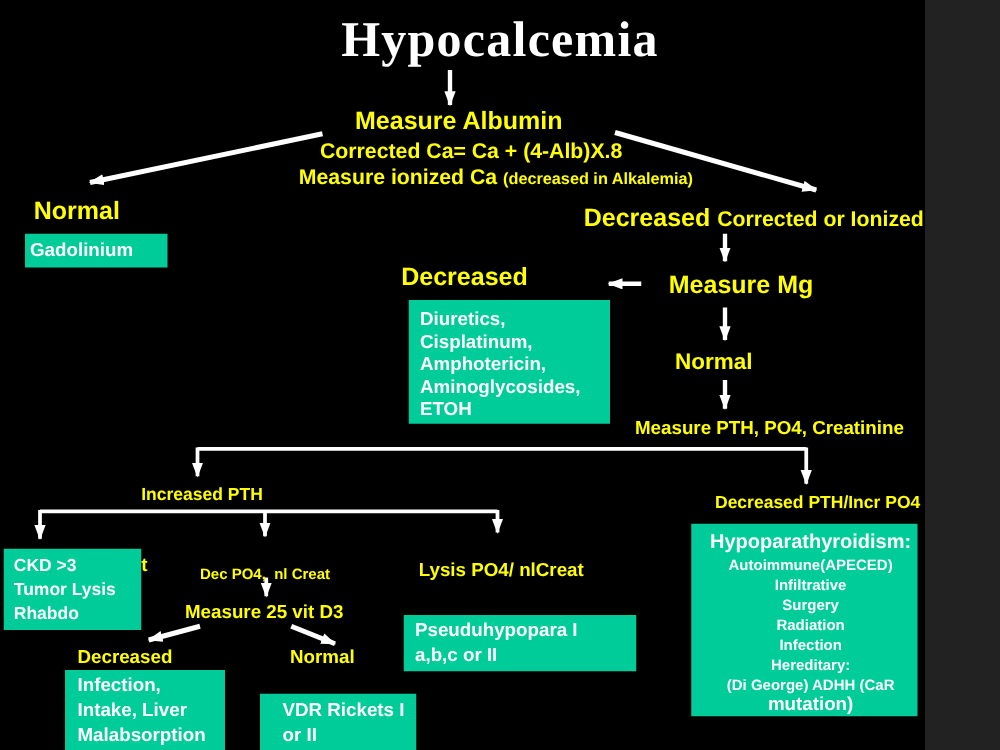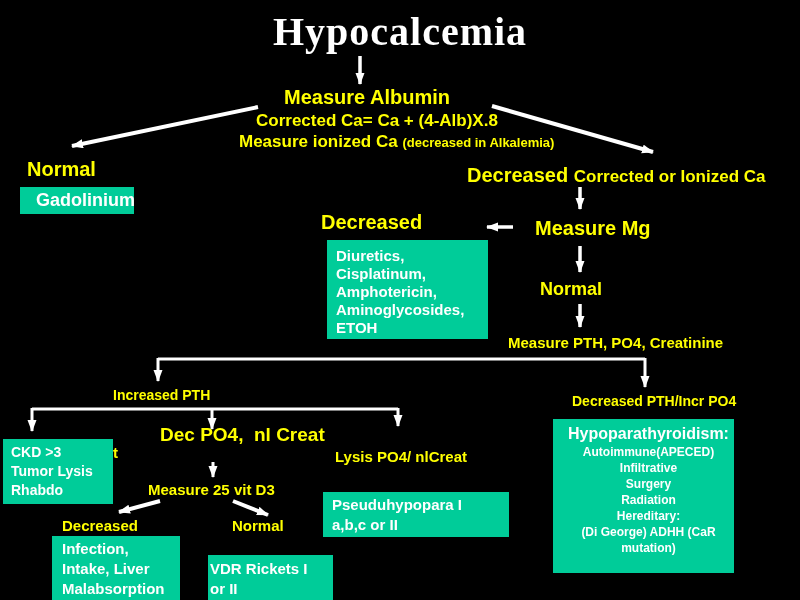--- a/index.html
+++ b/index.html
@@ -1,17 +1,17 @@
 <!DOCTYPE html>
 <html><head>
 <meta charset="utf-8">
 <style>
   html,body{margin:0;padding:0;background:#222;}
   #slide{
-    position:relative;width:800px;height:600px;background:#000000;
+    position:relative;width:740px;height:600px;background:#000000;
     overflow:hidden;font-family:"Liberation Sans",sans-serif;font-weight:bold;
   }
   .abs{position:absolute;}
   .yellow{color:#FFFF00;}
   #title{
     left:0;top:8px;width:800px;text-align:center;color:#FFFFFF;
     font-family:"Liberation Serif",serif;font-size:40px;letter-spacing:1px;
   }
   .lbl{white-space:pre;text-align:right;}
   .box{
@@ -59,21 +59,21 @@
   <div id="title" class="abs node">Hypocalcemia</div>
 
   <div class="abs node yellow lbl" style="left:284px;top:86px;font-size:20px;">Measure Albumin</div>
 
   <div class="abs node yellow lbl" style="left:256px;top:111px;font-size:17px;">Corrected Ca= Ca + (4-Alb)X.8</div>
 
   <div class="abs node yellow" style="left:239px;top:132px;font-size:17px;white-space:pre;"><span>Measure ionized Ca </span><span style="font-size:13px;">(decreased in Alkalemia)</span></div>
 
   <div class="abs node yellow lbl" style="left:27px;top:158px;font-size:20px;">Normal</div>
 
-  <div class="abs node box" style="left:20px;top:187px;width:114px;height:27px;font-size:18px;line-height:27px;padding-left:16px;">
+  <div class="abs node box" style="left:20px;top:187px;width:114px;height:27px;font-size:15px;line-height:27px;padding-left:4px;">
     <div>Gadolinium</div>
   </div>
 
   <div class="abs node yellow" style="left:467px;top:164px;font-size:20px;white-space:pre;"><span>Decreased </span><span style="font-size:17px;">Corrected or Ionized Ca</span></div>
 
   <div class="abs node yellow lbl" style="left:321px;top:211px;font-size:20px;">Decreased</div>
 
   <div class="abs node box" style="left:287px;top:240px;width:161px;height:99px;font-size:15px;line-height:18px;padding:7px 0 0 9px;margin-left:40px;">
     <div>Diuretics,</div>
     <div>Cisplatinum,</div>
@@ -91,52 +91,53 @@
   <div class="abs node yellow lbl" style="left:113px;top:387px;font-size:14px;">Increased PTH</div>
 
   <div class="abs node yellow lbl" style="left:548px;top:393px;font-size:14px;margin-left:24px;">Decreased PTH/Incr PO4</div>
 
   <div class="abs node box" style="left:553px;top:419px;width:181px;height:154px;padding:5px 0 0 10px;text-align:center;">
     <div style="font-size:16px;line-height:20px;">Hypoparathyroidism:</div>
     <div style="font-size:12px;line-height:16px;">Autoimmune(APECED)</div>
     <div style="font-size:12px;line-height:16px;">Infiltrative</div>
     <div style="font-size:12px;line-height:16px;">Surgery</div>
     <div style="font-size:12px;line-height:16px;">Radiation</div>
+    <div style="font-size:12px;line-height:16px;">Infection</div>
     <div style="font-size:12px;line-height:16px;">Hereditary:</div>
     <div style="font-size:12px;line-height:16px;">(Di George) ADHH (CaR</div>
-    <div style="font-size:12px;line-height:16px;">mutation)</div>
+    <div style="font-size:15px;line-height:16px;">mutation)</div>
   </div>
 
   <div class="abs node yellow lbl" style="left:113px;top:444px;font-size:15px;z-index:1;">t</div>
 
   <div class="abs node box" style="left:3px;top:439px;width:110px;height:65px;font-size:14px;line-height:19px;padding:4px 0 0 8px;">
     <div>CKD &gt;3</div>
     <div>Tumor Lysis</div>
     <div>Rhabdo</div>
   </div>
 
-  <div class="abs node yellow lbl" style="left:160px;top:424px;font-size:19px;">Dec PO4,  nl Creat</div>
+  <div class="abs node yellow lbl" style="left:160px;top:452px;font-size:12px;">Dec PO4,  nl Creat</div>
 
   <div class="abs node yellow lbl" style="left:335px;top:448px;font-size:15px;">Lysis PO4/ nlCreat</div>
 
   <div class="abs node box" style="left:323px;top:472px;width:186px;height:45px;font-size:15px;line-height:20px;padding:3px 0 12px 9px;margin-top:20px;">
     <div>Pseuduhypopara I</div>
     <div>a,b,c or II</div>
   </div>
 
   <div class="abs node yellow lbl" style="left:148px;top:481px;font-size:15px;">Measure 25 vit D3</div>
 
   <div class="abs node yellow lbl" style="left:62px;top:517px;font-size:15px;">Decreased</div>
 
   <div class="abs node box" style="left:52px;top:536px;width:128px;height:64px;font-size:15px;line-height:20px;padding:3px 0 0 10px;">
     <div>Infection,</div>
     <div>Intake, Liver</div>
     <div>Malabsorption</div>
   </div>
 
   <div class="abs node yellow lbl" style="left:232px;top:517px;font-size:15px;">Normal</div>
 
-  <div class="abs node box" style="left:208px;top:555px;width:125px;height:45px;font-size:15px;line-height:20px;padding:4px 0 0 2px;">
+  <div class="abs node box" style="left:208px;top:555px;width:125px;height:45px;font-size:15px;line-height:20px;padding:4px 0 0 18px;">
     <div>VDR Rickets I</div>
     <div>or II</div>
   </div>
 
 </div>
 
 </body></html>

